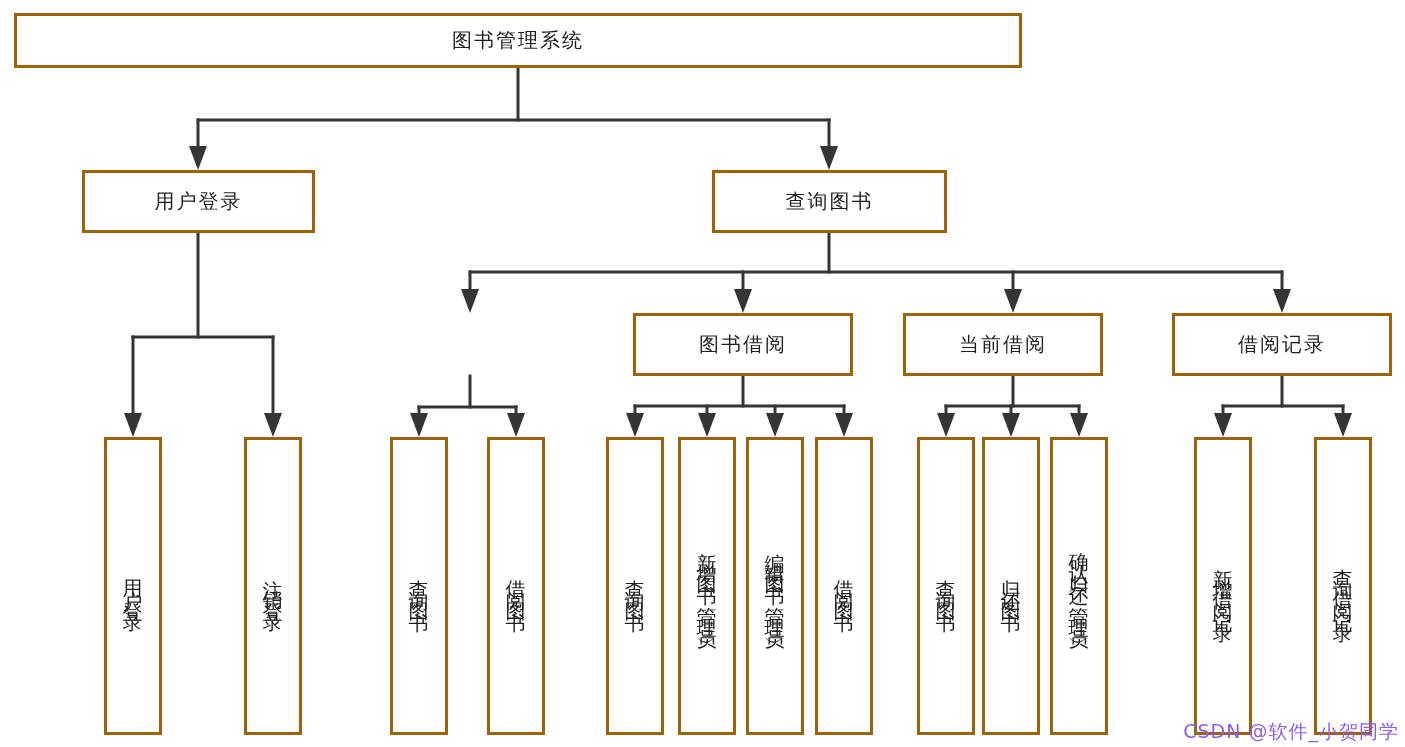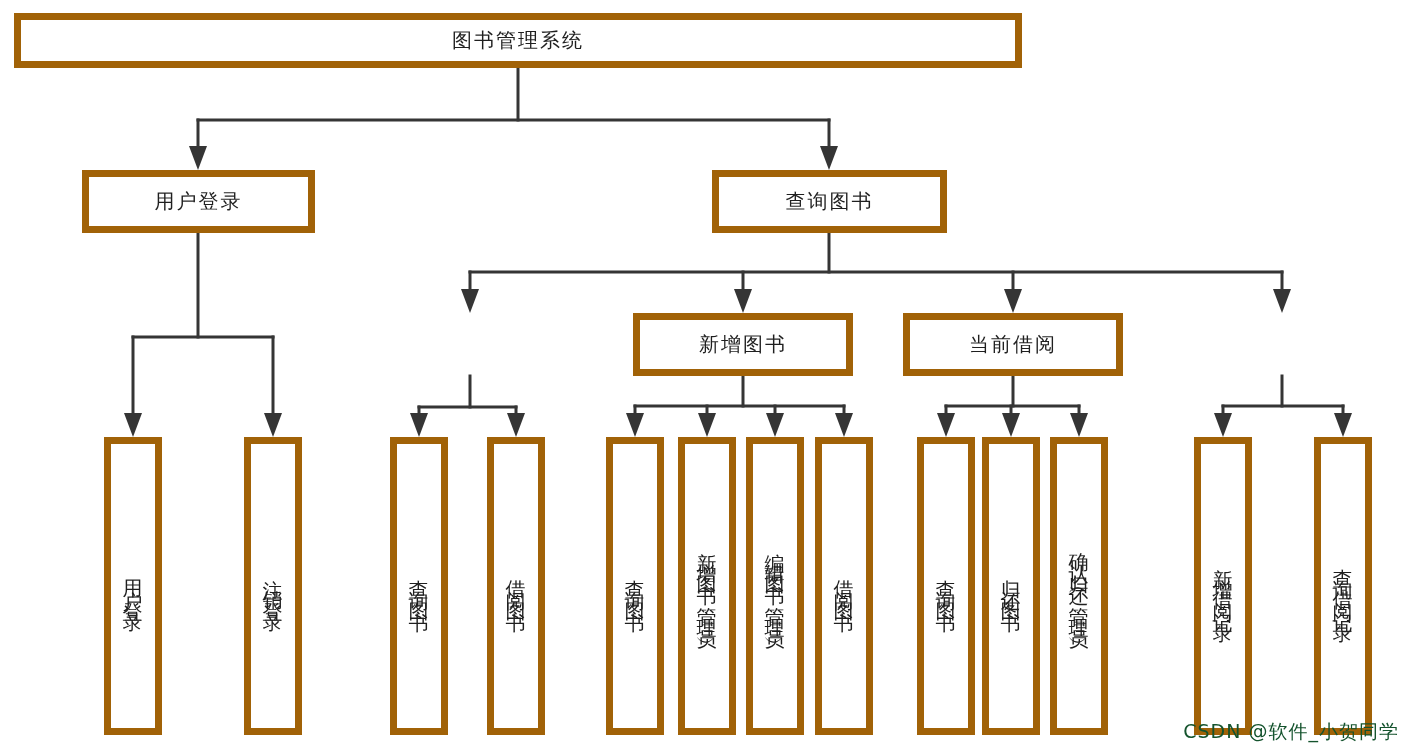--- a/index.html
+++ b/index.html
@@ -15,21 +15,21 @@
     position: absolute;
     left: 0; top: 0;
     width: 1405px; height: 747px;
     pointer-events: none;
   }
   svg.connectors line { stroke: #353535; stroke-width: 3; stroke-linecap: square; }
   svg.connectors polygon { fill: #353535; }
   .node {
     position: absolute;
     background: #ffffff;
-    border: 7px solid #a16207;
+    border: 3px solid #a16207;
     box-sizing: border-box;
     display: flex;
     align-items: center;
     justify-content: center;
     color: #1f1f1f;
   }
   .node.h {
     font-size: 20px;
     letter-spacing: 2px;
     white-space: nowrap;
@@ -40,21 +40,21 @@
     font-size: 20px;
     letter-spacing: 11px;
     line-height: 1;
   }
   .watermark {
     position: absolute;
     right: 6px;
     bottom: 2px;
     font-size: 19px;
     letter-spacing: 1px;
-    color: #14532d;
+    color: #8b5cf6;
     white-space: nowrap;
   }
 </style>
 </head>
 <body>
 
 <div class="stage">
 
   <svg class="connectors">
 
@@ -130,22 +130,23 @@
       <line x1="1343" y1="406" x2="1343" y2="414"></line>
       <polygon points="1334,413 1352,413 1343,437"></polygon>
     </g>
   </svg>
 
   <div class="node h" style="left:14px; top:13px; width:1008px; height:55px;">图书管理系统</div>
 
   <div class="node h" style="left:82px; top:170px; width:233px; height:63px;">用户登录</div>
   <div class="node h" style="left:712px; top:170px; width:235px; height:63px;">查询图书</div>
 
-  <div class="node h" style="left:633px; top:313px; width:220px; height:63px;">新增图书</div>
-  <div class="node h" style="left:903px; top:313px; width:220px; height:63px;">当前借阅</div>
+  <div class="node h" style="left:633px; top:313px; width:220px; height:63px;">图书借阅</div>
+  <div class="node h" style="left:903px; top:313px; width:200px; height:63px;">当前借阅</div>
+  <div class="node h" style="left:1172px; top:313px; width:220px; height:63px;">借阅记录</div>
 
   <div class="node v" style="left:104px; top:437px; width:58px; height:298px;">用户登录</div>
   <div class="node v" style="left:244px; top:437px; width:58px; height:298px;">注销登录</div>
 
   <div class="node v" style="left:390px; top:437px; width:58px; height:298px;">查询图书</div>
   <div class="node v" style="left:487px; top:437px; width:58px; height:298px;">借阅图书</div>
 
   <div class="node v" style="left:606px; top:437px; width:58px; height:298px;">查询图书</div>
   <div class="node v" style="left:678px; top:437px; width:58px; height:298px;">新增图书（管理员）</div>
   <div class="node v" style="left:746px; top:437px; width:58px; height:298px;">编辑图书（管理员）</div>

